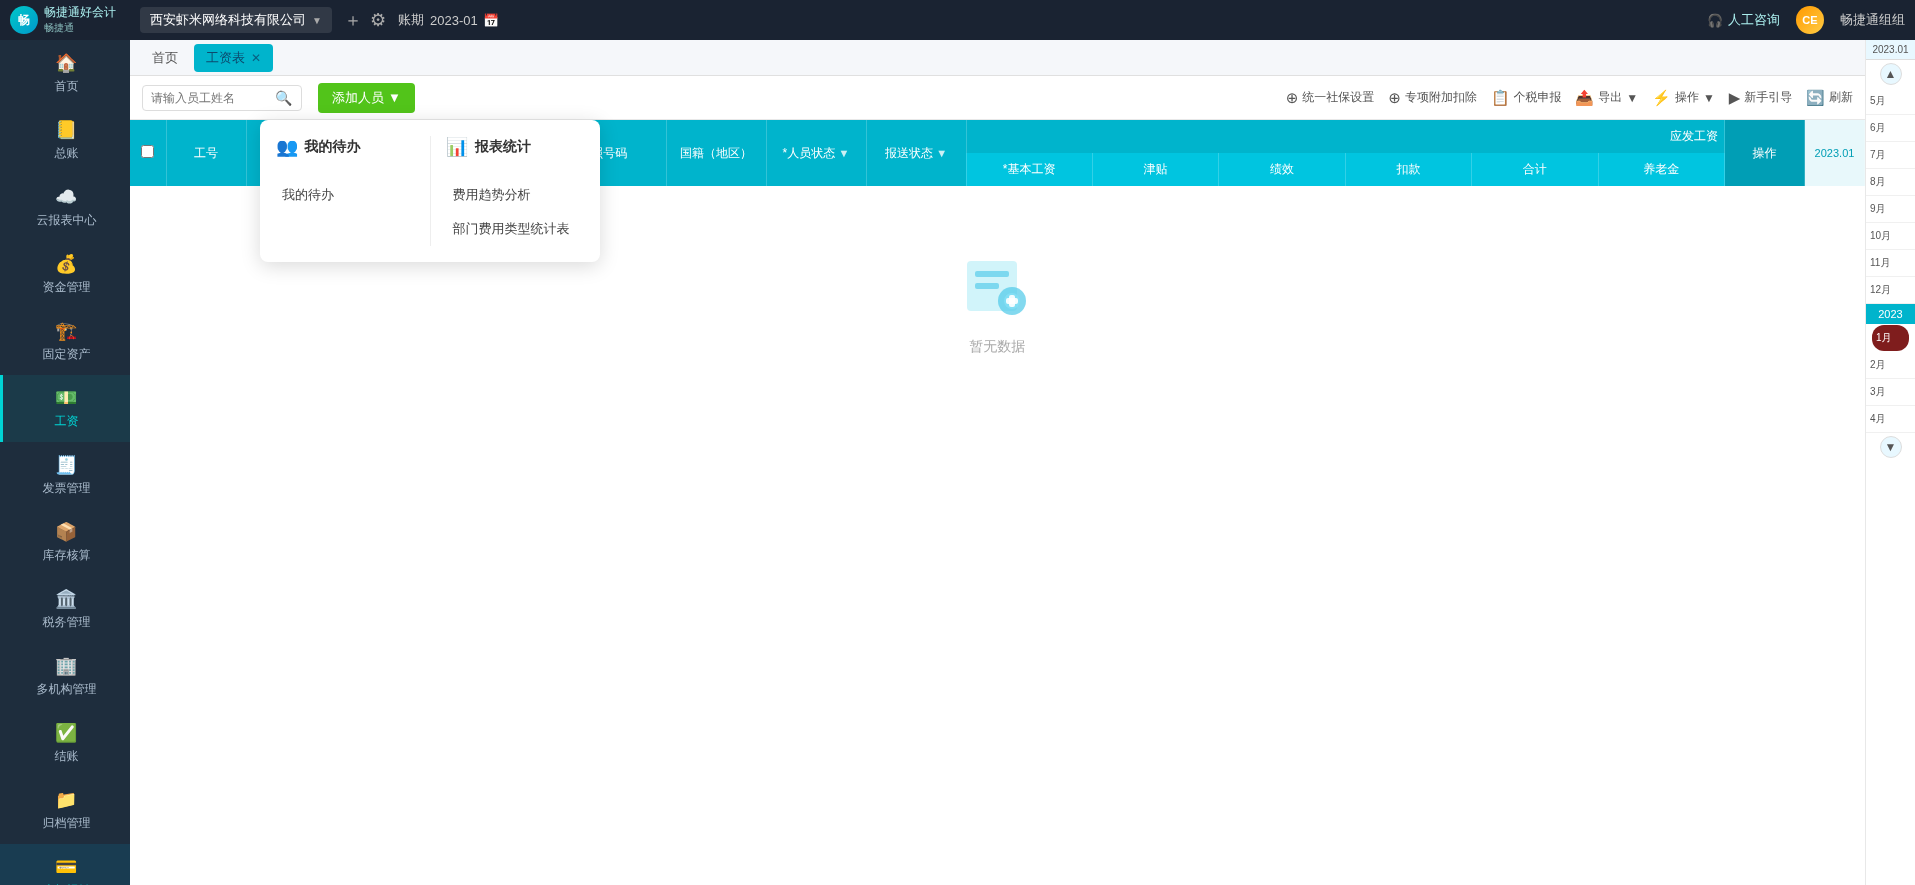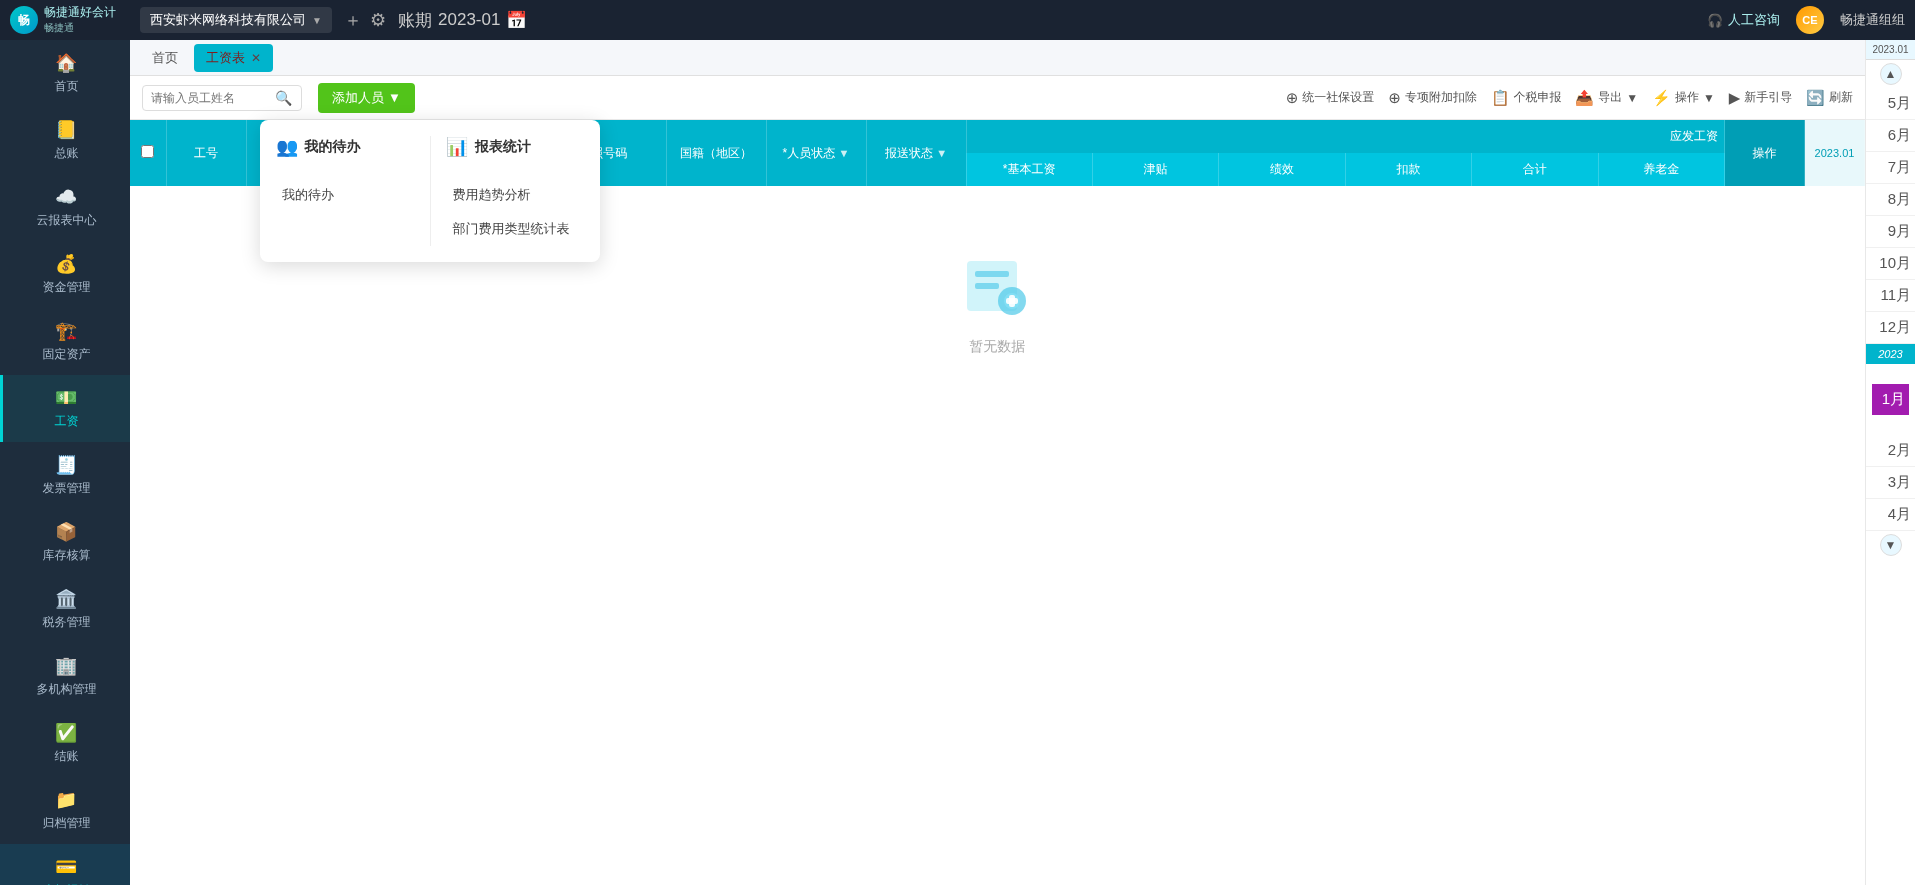--- a/index.html
+++ b/index.html
@@ -37,21 +37,21 @@
       color: white; font-size: 13px; cursor: pointer;
       margin-left: 10px;
     }
     .company-selector .arrow { font-size: 10px; color: #aaa; }
     .top-actions {
       display: flex; align-items: center; gap: 8px; margin-left: 12px;
     }
     .top-actions span { color: #aaa; font-size: 18px; cursor: pointer; }
     .period-info {
       display: flex; align-items: center; gap: 6px; margin-left: 12px;
-      color: #ccc; font-size: 17px;
+      color: #ccc; font-size: 13px;
     }
     .top-right {
       margin-left: auto; display: flex; align-items: center; gap: 16px;
     }
     .support-btn {
       display: flex; align-items: center; gap: 4px;
       color: #aee; font-size: 13px; cursor: pointer;
     }
     .user-avatar {
       width: 28px; height: 28px; border-radius: 50%;
@@ -92,21 +92,21 @@
       height: 36px; background: #f5f7fa; border-bottom: 1px solid #e0e0e0;
       display: flex; align-items: center; padding: 0 10px; gap: 4px; flex-shrink: 0;
     }
     .tab-item {
       height: 28px; padding: 0 12px; border-radius: 4px;
       display: flex; align-items: center; gap: 6px;
       font-size: 13px; cursor: pointer; color: #555;
     }
     .tab-item.home { background: transparent; }
     .tab-item.active {
-      background: #00b4cc; color: #7f1d1d;
+      background: #00b4cc; color: #0c4a6e;
     }
     .tab-close { font-size: 12px; cursor: pointer; opacity: 0.8; }
 
     
     .toolbar {
       height: 44px; background: white; border-bottom: 1px solid #e8e8e8;
       display: flex; align-items: center; padding: 0 12px; gap: 16px; flex-shrink: 0;
     }
     .search-box {
       display: flex; align-items: center; border: 1px solid #ddd;
@@ -187,32 +187,32 @@
       width: 100%; background: #e8f8ff; text-align: center;
       padding: 4px 2px; font-size: 10px; color: #555; border-bottom: 1px solid #ddd;
     }
     .timeline-nav {
       width: 22px; height: 22px; border-radius: 50%;
       background: #e8f8ff; display: flex; align-items: center; justify-content: center;
       cursor: pointer; color: #555; font-size: 12px; margin: 3px 0;
       border: 1px solid #ddd;
     }
     .timeline-item {
-      padding: 6px 4px; text-align: right; cursor: pointer;
+      padding: 6px 4px; text-align: left; cursor: pointer;
       color: #555; width: 100%; border-bottom: 1px solid #f0f0f0;
-      font-size: 15px;
+      font-size: 10px;
     }
     .timeline-item.active {
-      background: #a21caf; color: white; border-radius: 0;
-      margin: 20px 6px; width: calc(100% - 12px);
+      background: #7f1d1d; color: white; border-radius: 12px;
+      margin: 1px 6px; width: calc(100% - 12px);
       border-bottom: none;
     }
     .timeline-year {
       background: #00b4cc; color: white; text-align: center;
-      padding: 4px 2px; font-size: 11px; width: 100%; font-style: italic;
+      padding: 4px 2px; font-size: 11px; width: 100%;
     }
 
     
     .dropdown-popup {
       position: absolute;
       top: 80px; left: 130px;
       background: white;
       border-radius: 8px;
       box-shadow: 0 4px 20px rgba(0,0,0,0.15);
       padding: 16px;

